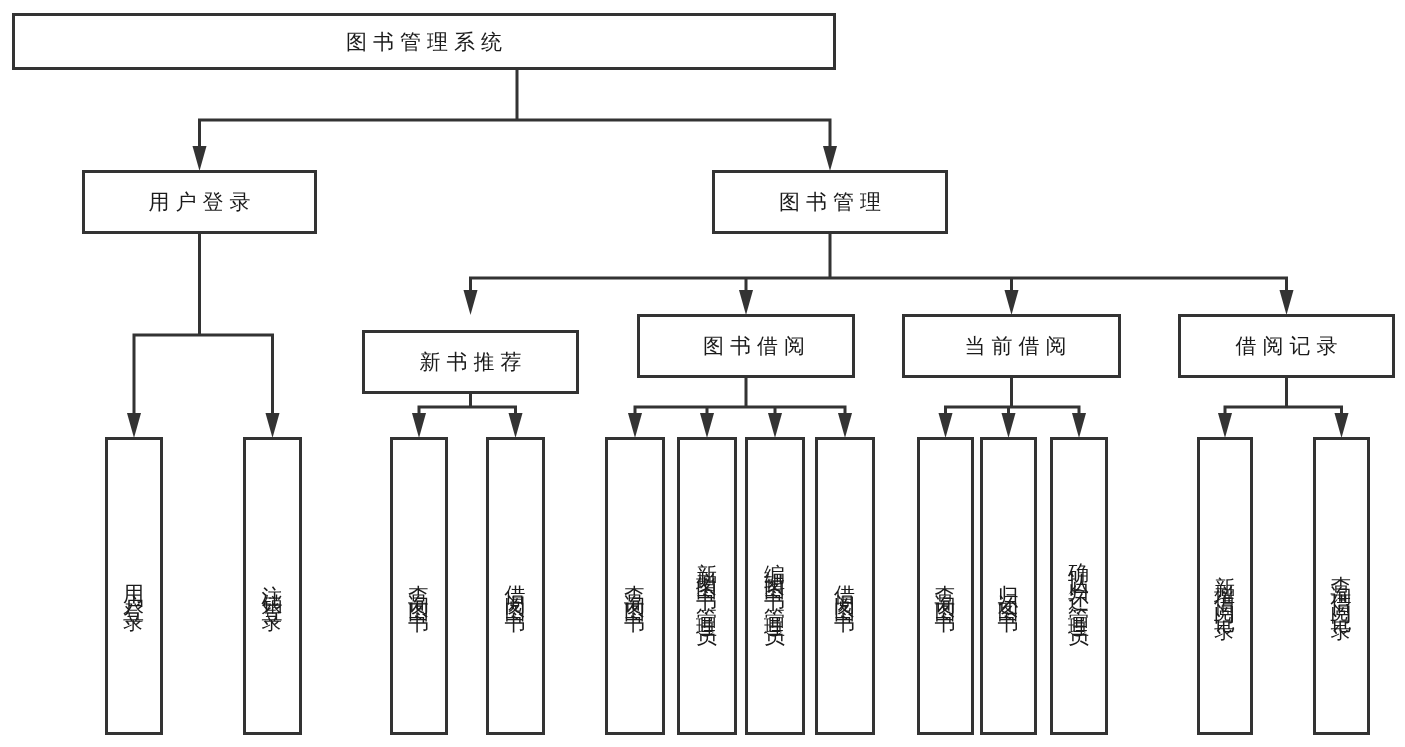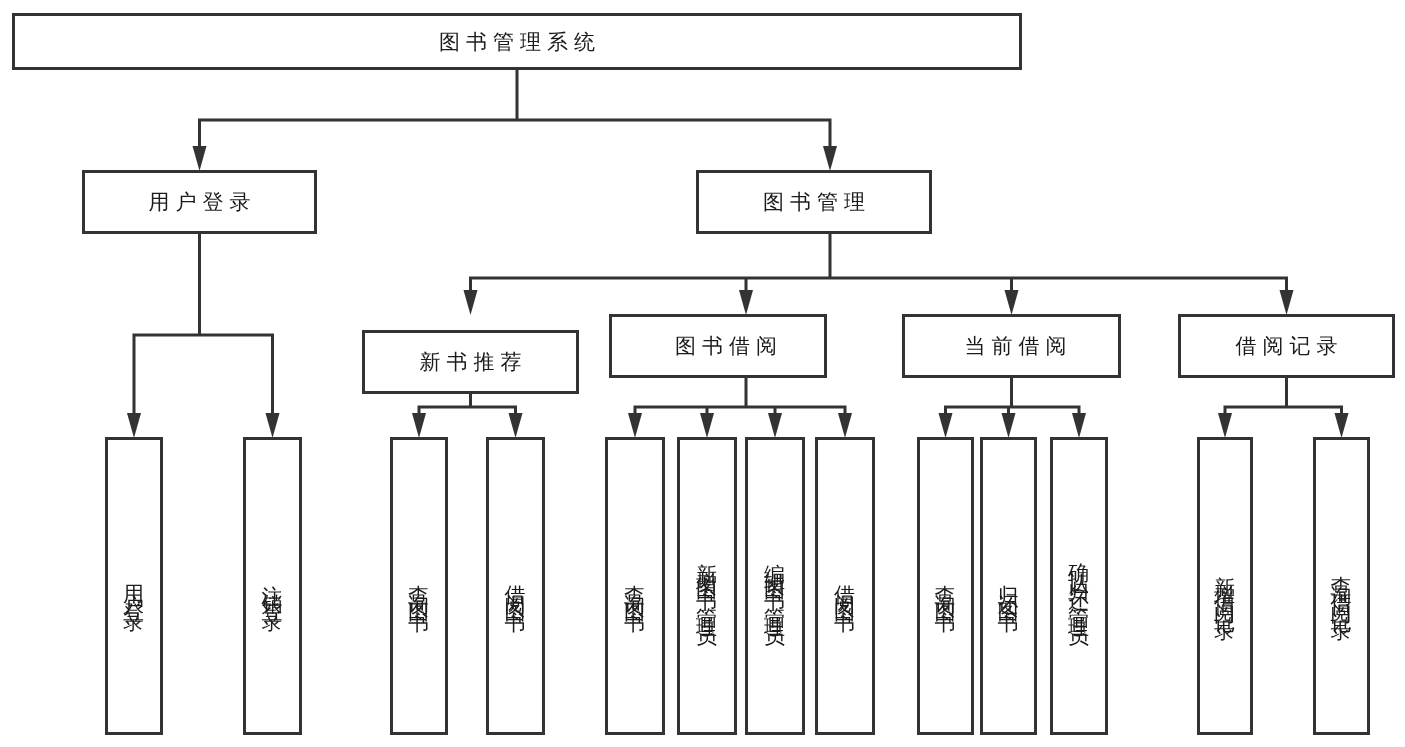--- a/index.html
+++ b/index.html
@@ -53,39 +53,39 @@
       <polygon points="838,413 852,413 845,438" fill="#333333"></polygon>
       <path d="M1011.5 376 V407 M944 407 H1080.5 M945.5 405.5 V423 M1008.5 405.5 V423 M1079 405.5 V423" fill="none" stroke="#333333" stroke-width="3"></path>
       <polygon points="938.5,413 952.5,413 945.5,438" fill="#333333"></polygon>
       <polygon points="1001.5,413 1015.5,413 1008.5,438" fill="#333333"></polygon>
       <polygon points="1072,413 1086,413 1079,438" fill="#333333"></polygon>
       <path d="M1286.5 376 V407 M1223.5 407 H1343 M1225 405.5 V423 M1341.5 405.5 V423" fill="none" stroke="#333333" stroke-width="3"></path>
       <polygon points="1218,413 1232,413 1225,438" fill="#333333"></polygon>
       <polygon points="1334.5,413 1348.5,413 1341.5,438" fill="#333333"></polygon>
     </svg>
   <div id="node-layer">
-      <div class="node horizontal" style="left: 12px; top: 13px; width: 1010px; height: 57px;">
+      <div class="node horizontal" style="left: 12px; top: 13px; width: 824px; height: 57px;">
         <span class="lbl">图书管理系统</span>
       </div>
       <div class="node horizontal" style="left: 82px; top: 170px; width: 235px; height: 64px;">
         <span class="lbl">用户登录</span>
       </div>
-      <div class="node horizontal" style="left: 696px; top: 170px; width: 236px; height: 64px;">
+      <div class="node horizontal" style="left: 712px; top: 170px; width: 236px; height: 64px;">
         <span class="lbl">图书管理</span>
       </div>
       <div class="node vertical" style="left: 105px; top: 437px; width: 58px; height: 298px;">
         <span class="lbl">用户登录</span>
       </div>
       <div class="node vertical" style="left: 243px; top: 437px; width: 59px; height: 298px;">
         <span class="lbl">注销登录</span>
       </div>
       <div class="node horizontal" style="left: 362px; top: 314px; width: 217px; height: 64px; margin-top: 16px;">
         <span class="lbl">新书推荐</span>
       </div>
-      <div class="node horizontal" style="left: 609px; top: 314px; width: 218px; height: 64px; padding-left: 16px;">
+      <div class="node horizontal" style="left: 637px; top: 314px; width: 218px; height: 64px; padding-left: 16px;">
         <span class="lbl">图书借阅</span>
       </div>
       <div class="node horizontal" style="left: 902px; top: 314px; width: 219px; height: 64px; padding-left: 8px;">
         <span class="lbl">当前借阅</span>
       </div>
       <div class="node horizontal" style="left: 1178px; top: 314px; width: 217px; height: 64px;">
         <span class="lbl">借阅记录</span>
       </div>
       <div class="node vertical" style="left: 390px; top: 437px; width: 58px; height: 298px;">
         <span class="lbl">查询图书</span>

